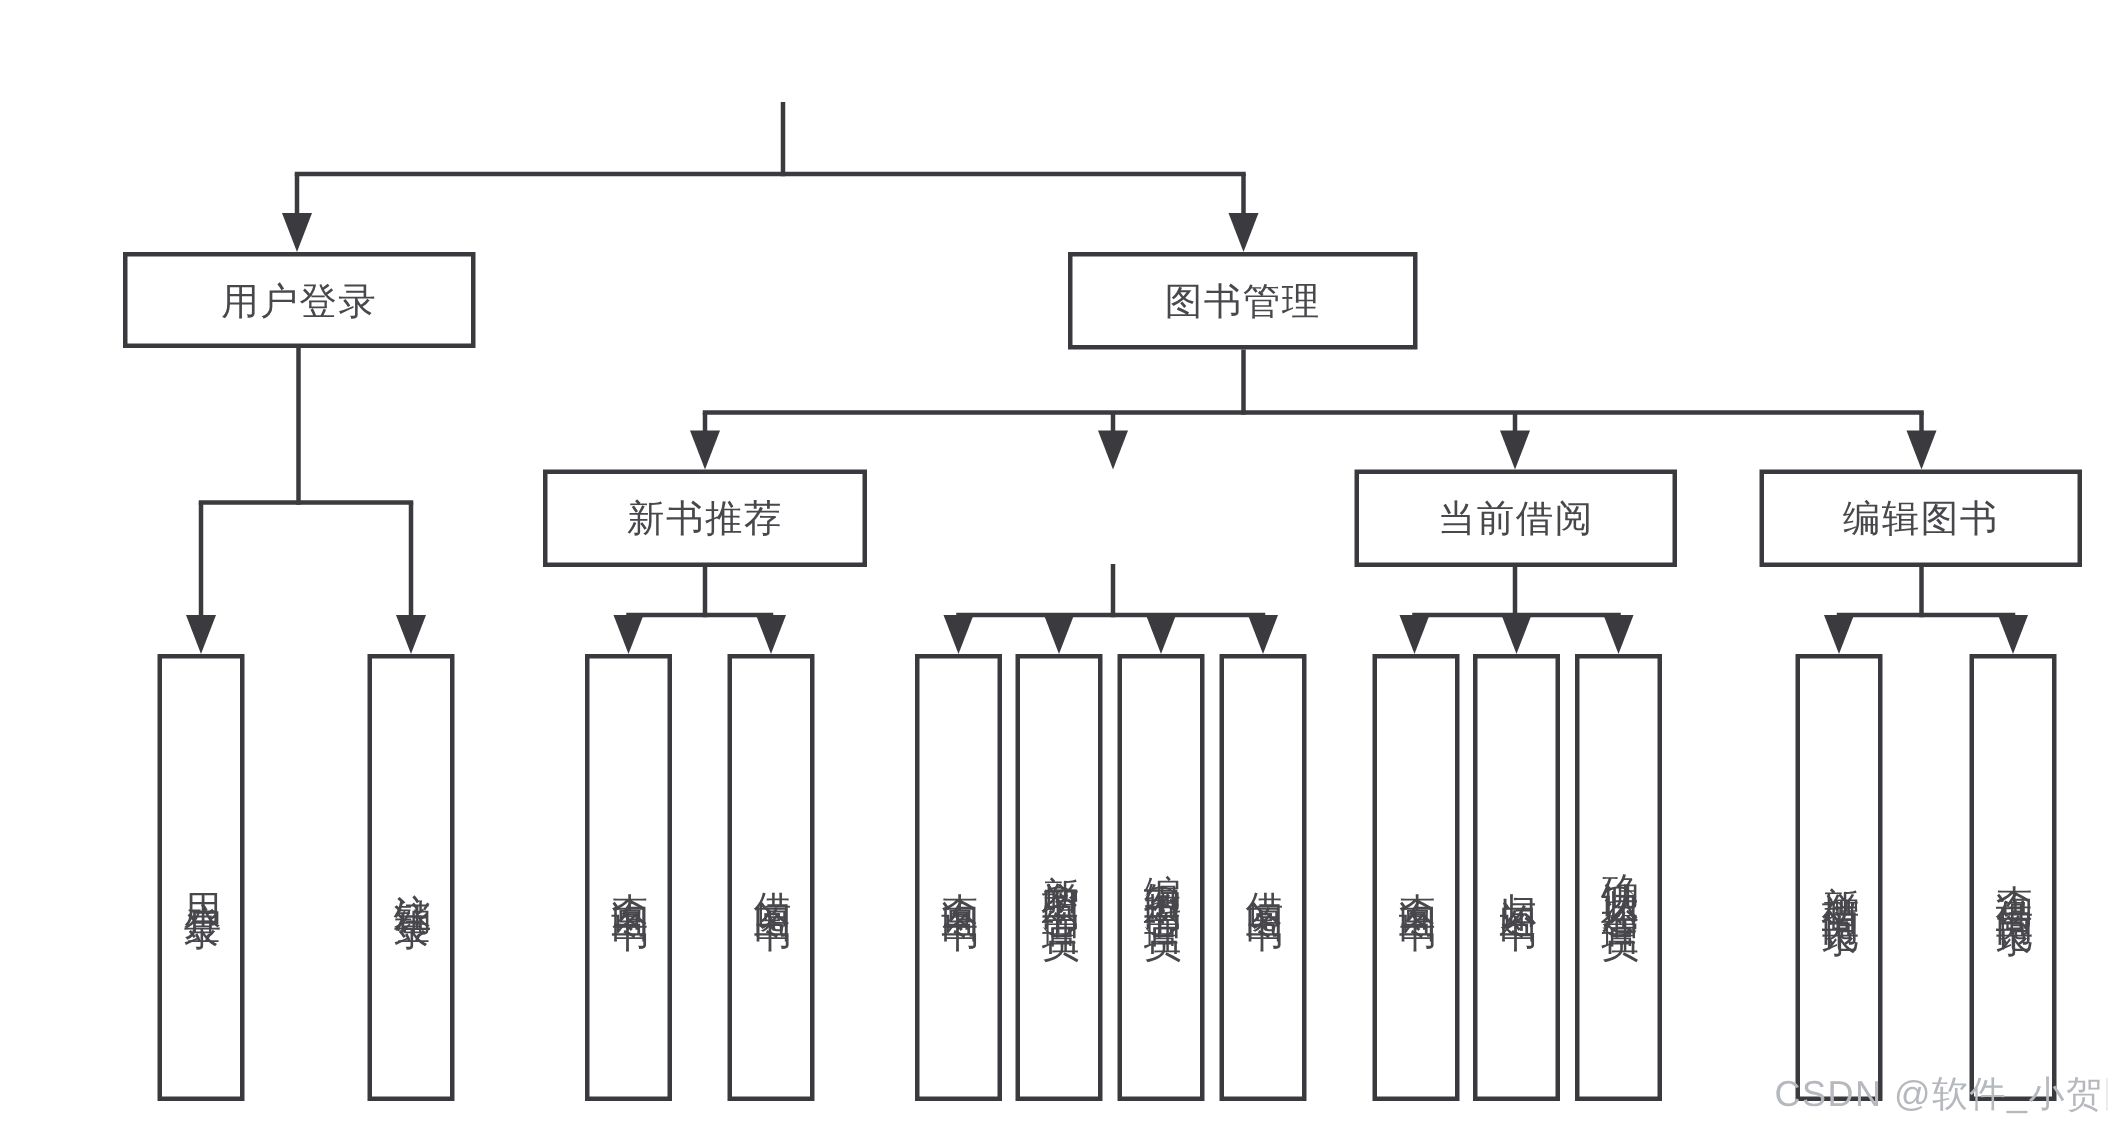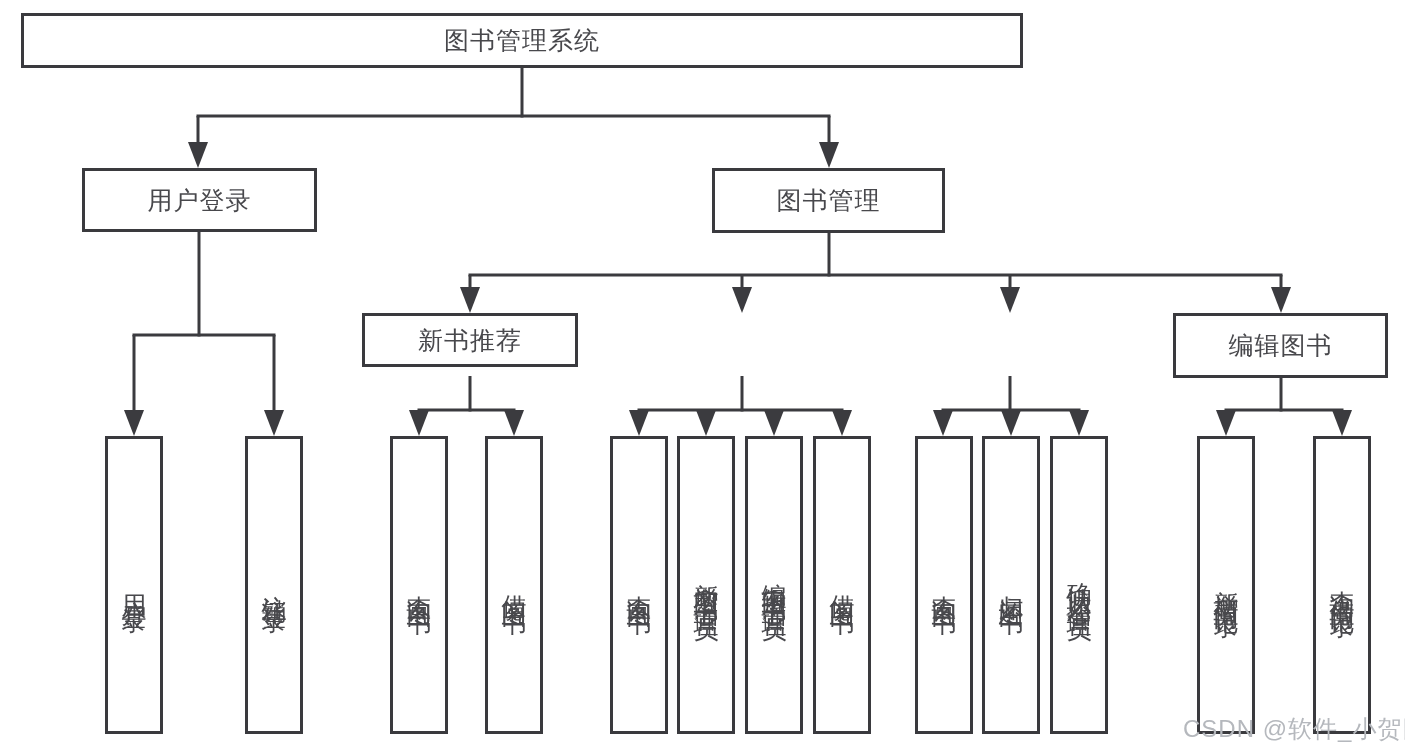--- a/index.html
+++ b/index.html
@@ -127,33 +127,33 @@
     </g>
 
     <g>
       <line x1="1281" y1="376" x2="1281" y2="411.5"></line>
       <line x1="1224.5" y1="410" x2="1343.5" y2="410"></line>
       <polygon points="1216,410 1236,410 1226,436"></polygon>
       <polygon points="1332,410 1352,410 1342,436"></polygon>
     </g>
   </svg>
 
-  <div class="hbox" style="left:21px; top:13px; width:1002px; height:55px;">
-    <span>图书管理系统</span>
-  </div>
 
   <div class="hbox" style="left:82px; top:168px; width:235px; height:64px;">
     <span>用户登录</span>
   </div>
   <div class="hbox" style="left:712px; top:168px; width:233px; height:65px;">
     <span>图书管理</span>
   </div>
 
-  <div class="hbox" style="left:362px; top:313px; width:216px; height:54px;text-align:center;">
+  <div class="hbox" style="left:362px; top:313px; width:216px; height:65px;text-align:center;">
     <span>新书推荐</span>
+  </div>
+  <div class="hbox" style="left:903px; top:313px; width:215px; height:65px;">
+    <span>当前借阅</span>
   </div>
   <div class="hbox" style="left:1173px; top:313px; width:215px; height:65px;">
     <span>编辑图书</span>
   </div>
 
   <div class="vbox" style="left:105px;">
     <span class="vtext">用户登录</span>
   </div>
   <div class="vbox" style="left:245px;">
     <span class="vtext">注销登录</span>

